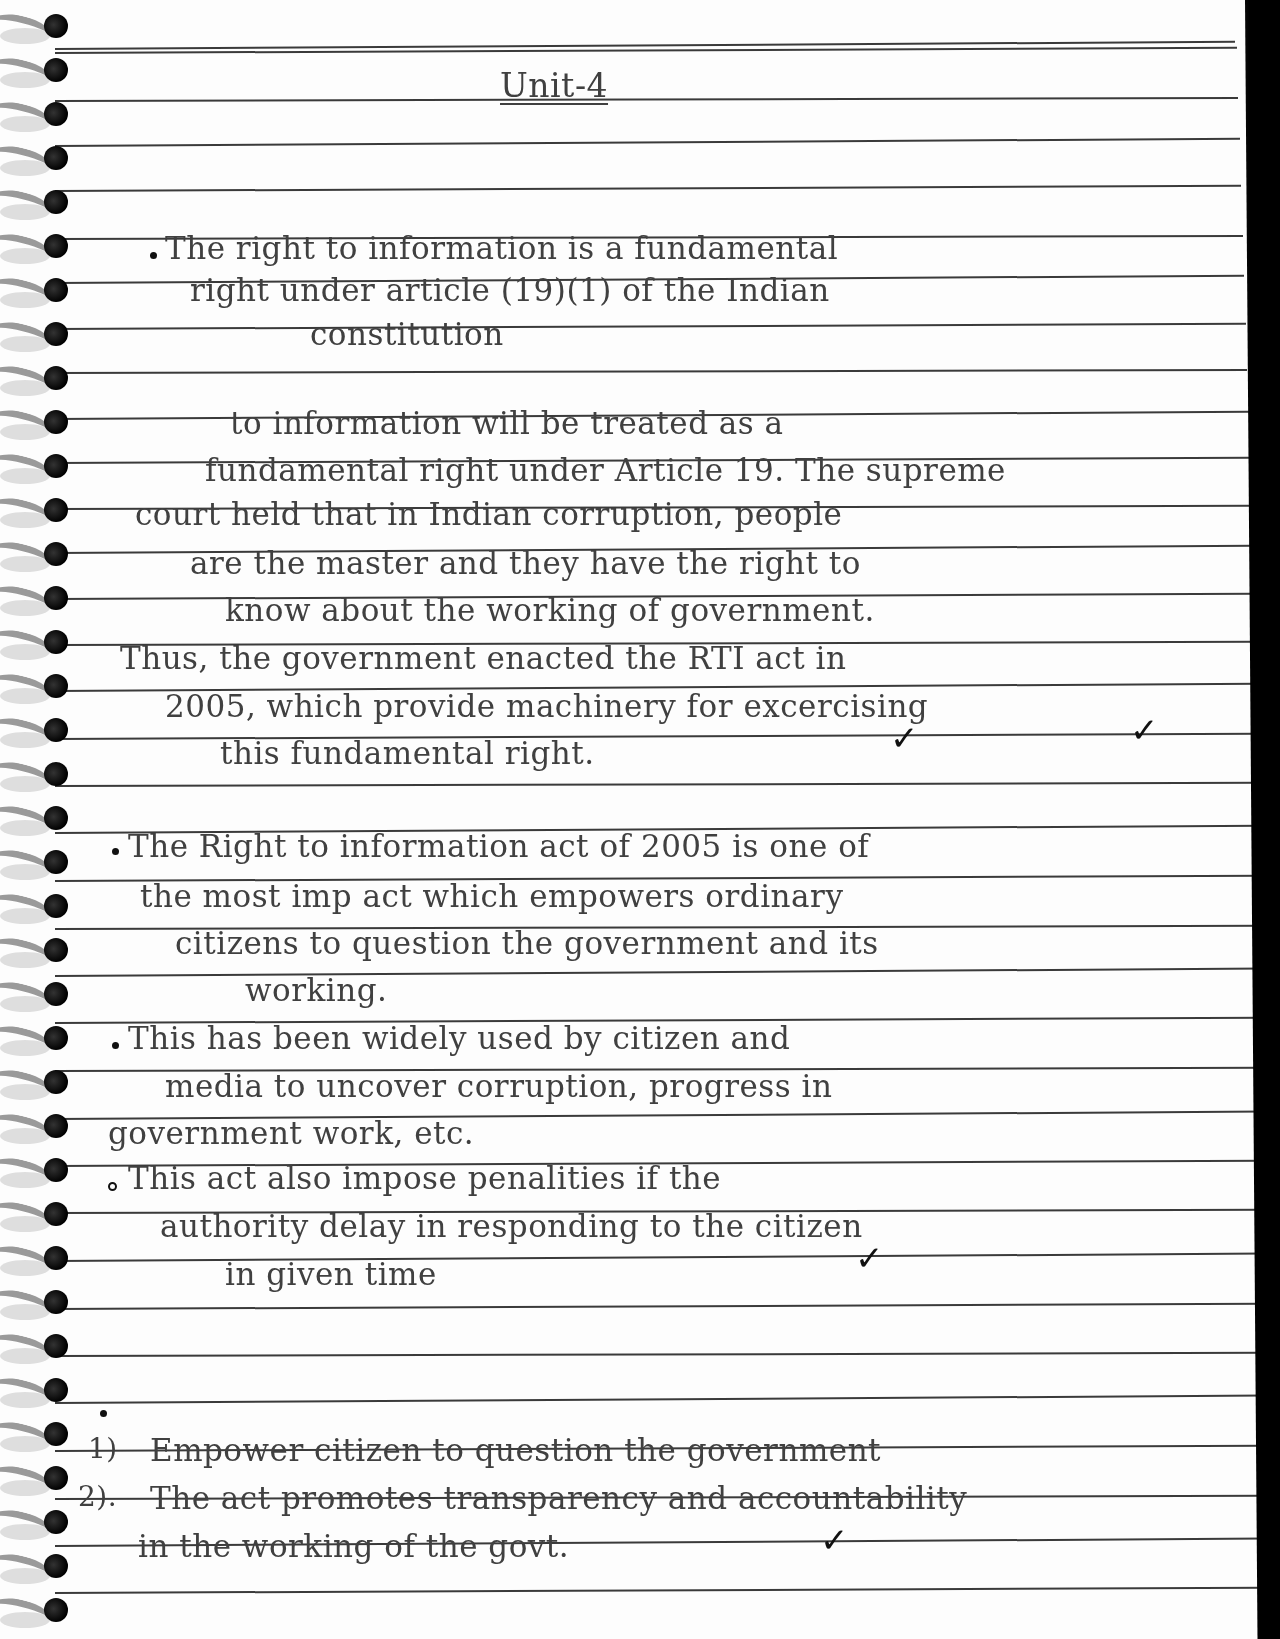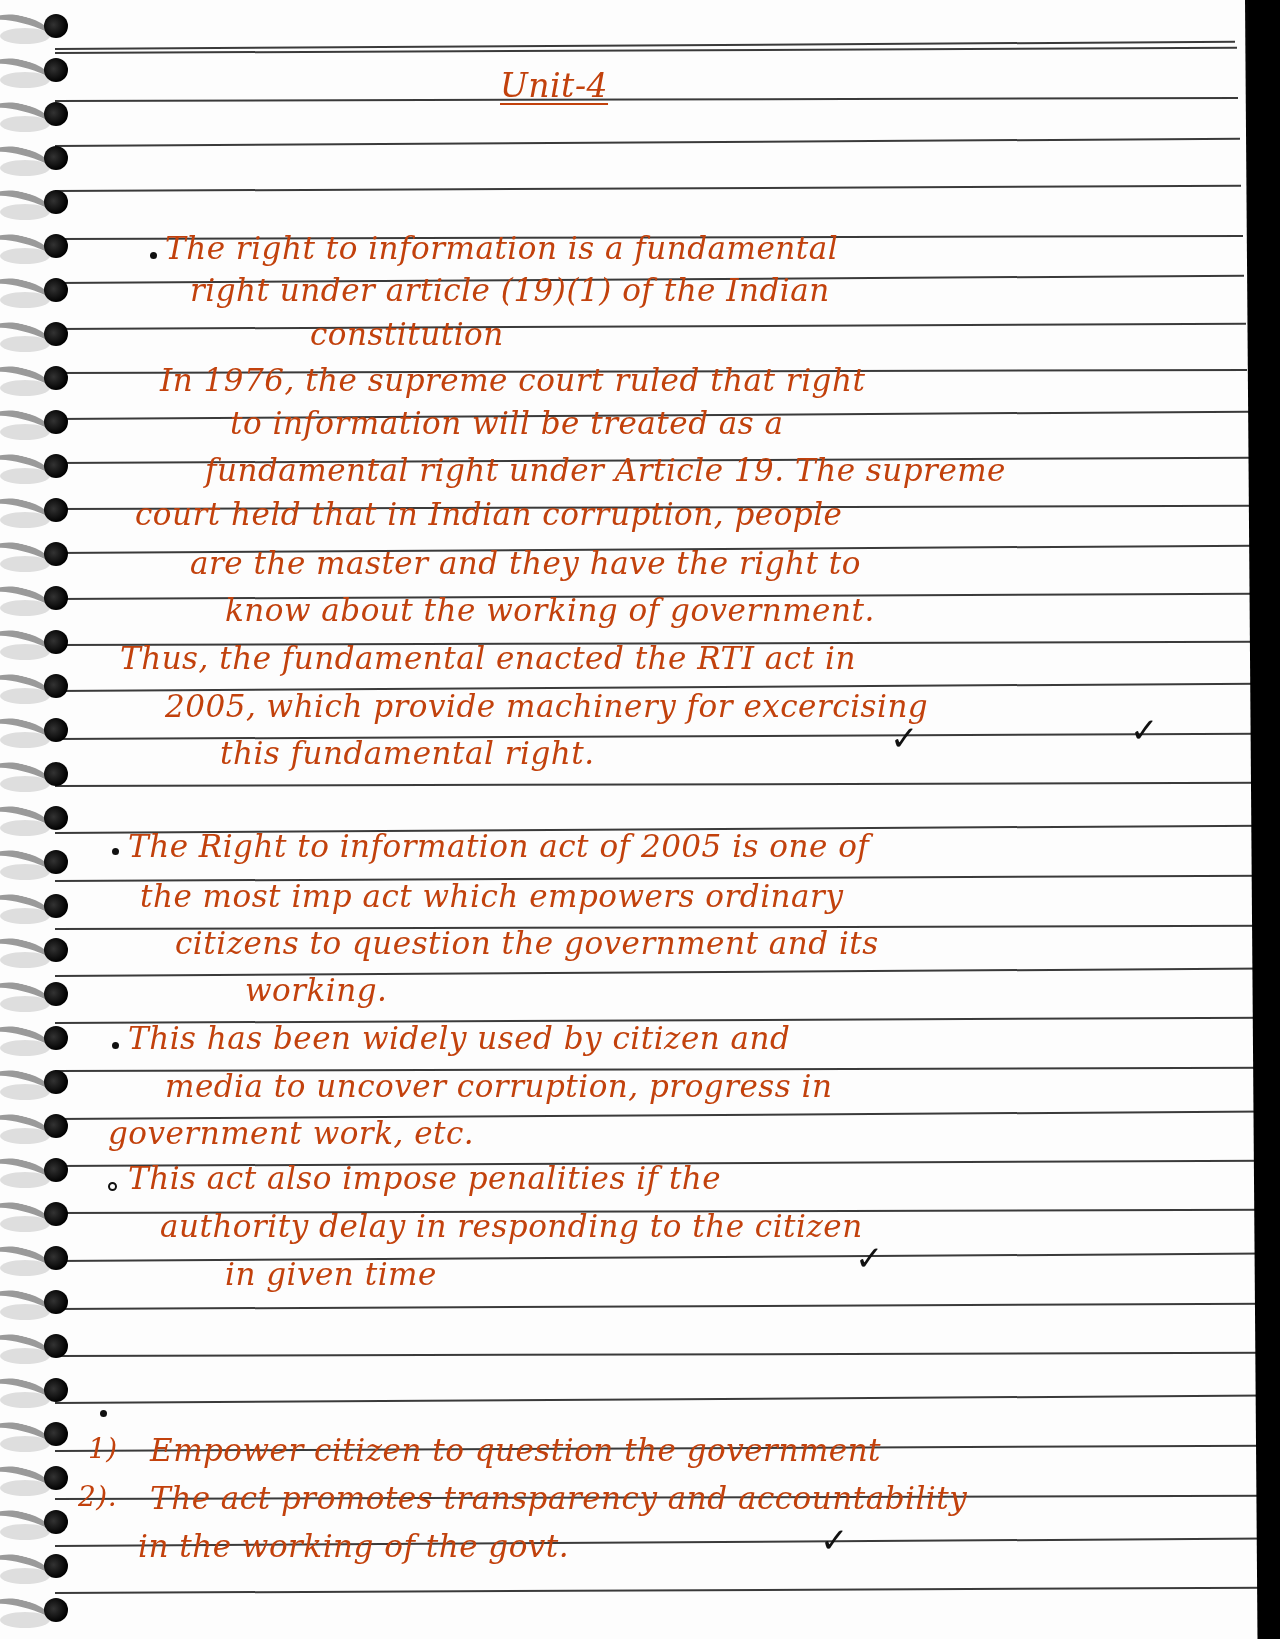--- a/index.html
+++ b/index.html
@@ -32,22 +32,22 @@
   .spiral .hole {
     position: absolute; left: 44px; top: 4px; width: 24px; height: 24px;
     background: radial-gradient(circle at 40% 45%, #333 0%, #000 70%);
     border-radius: 50%;
   }
   .spiral .shadow {
     position: absolute; left: 0; top: 18px; width: 50px; height: 16px;
     background: rgba(0,0,0,0.12); border-radius: 50%;
   }
   .hw {
-    position: absolute; color: #c2410c;
-    font-family: "DejaVu Serif", serif; font-style: italic;
+    position: absolute; color: #404040;
+    font-family: "DejaVu Serif", serif; 
     font-size: 31px; letter-spacing: 0.5px; white-space: nowrap;
   }
   .u { text-decoration: underline; text-underline-offset: 6px; text-decoration-thickness: 2px; }
   .bullet { position: absolute; width: 7px; height: 7px; border-radius: 50%; background: #111; }
   .bullet.hollow { background: transparent; border: 2px solid #111; width: 5px; height: 5px; }
   .tick { position: absolute; color: #111; font-family: "DejaVu Sans", sans-serif; font-size: 34px; }
 </style>
 </head>
 <body>
 
@@ -283,27 +283,26 @@
     </div>
 
   <div class="right-shadow"></div>
 
   <div class="hw u" style="left:500px; top:66px; font-size:33px;">Unit-4</div>
 
   <div class="bullet" style="left:150px; top:252px;"></div>
   <div class="hw" style="left:165px; top:230px;">The right to information is a fundamental</div>
   <div class="hw" style="left:190px; top:272px;">right under article (19)(1) of the Indian</div>
   <div class="hw" style="left:310px; top:316px;">constitution</div>
-  <div class="hw" style="left:160px; top:362px;">In 1976, the supreme court ruled that right</div>
   <div class="hw" style="left:230px; top:405px;">to information will be treated as a</div>
   <div class="hw" style="left:205px; top:452px;">fundamental right under Article 19. The supreme</div>
   <div class="hw" style="left:135px; top:496px;">court held that in Indian corruption, people</div>
   <div class="hw" style="left:190px; top:545px;">are the master and they have the right to</div>
   <div class="hw" style="left:225px; top:592px;text-align:center;">know about the working of government.</div>
-  <div class="hw" style="left:120px; top:640px;">Thus, the fundamental enacted the RTI act in</div>
+  <div class="hw" style="left:120px; top:640px;">Thus, the government enacted the RTI act in</div>
   <div class="hw" style="left:165px; top:688px;">2005, which provide machinery for excercising</div>
   <div class="hw" style="left:220px; top:735px;">this fundamental right.</div>
   <div class="tick" style="left:890px; top:718px;">✓</div>
   <div class="tick" style="left:1130px; top:710px;">✓</div>
 
   <div class="bullet" style="left:112px; top:848px;"></div>
   <div class="hw" style="left:128px; top:828px;">The Right to information act of 2005 is one of</div>
   <div class="hw" style="left:140px; top:878px;">the most imp act which empowers ordinary</div>
   <div class="hw" style="left:175px; top:925px;">citizens to question the government and its</div>
   <div class="hw" style="left:245px; top:972px;">working.</div>

